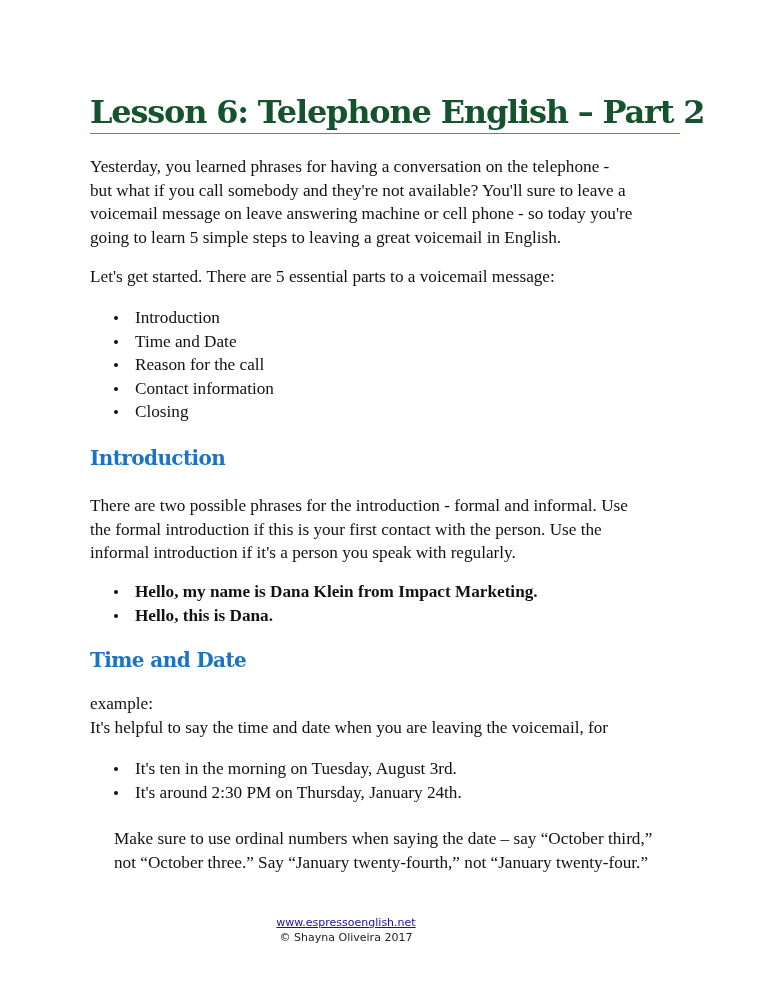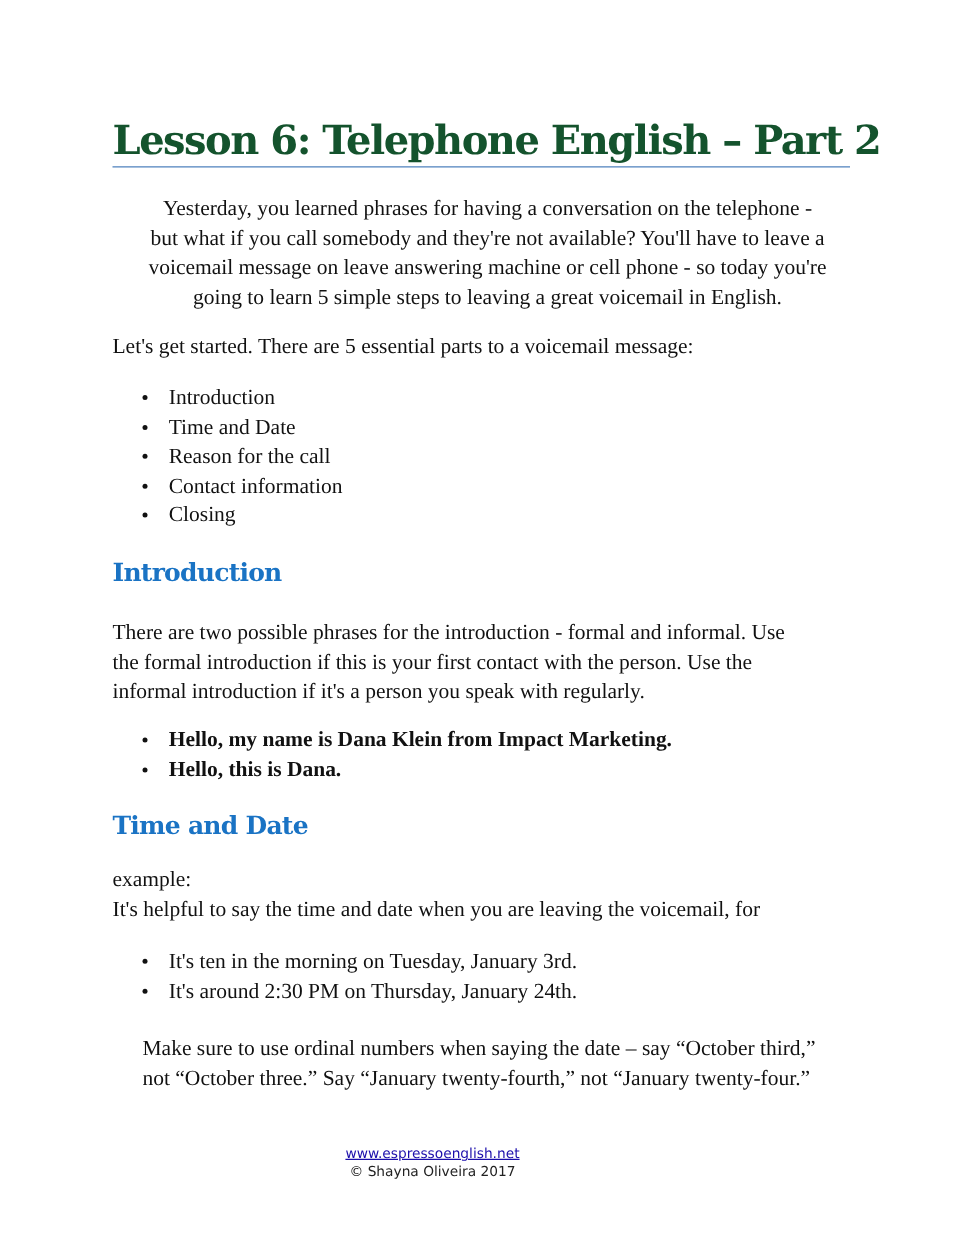--- a/index.html
+++ b/index.html
@@ -100,23 +100,23 @@
     }
   </style>
 </head>
 <body>
 
 <div class="page">
 
   <div class="title">Lesson 6: Telephone English – Part 2</div>
   <div class="title-rule"></div>
 
-  <div class="p" style="top:155px;text-align:center;">
+  <div class="p" style="top:155px;">
     <div>Yesterday, you learned phrases for having a conversation on the telephone -</div>
-    <div>but what if you call somebody and they're not available? You'll have to leave a</div>
+    <div>but what if you call somebody and they're not available? You'll sure to leave a</div>
     <div>voicemail message on leave answering machine or cell phone - so today you're</div>
     <div>going to learn 5 simple steps to leaving a great voicemail in English.</div>
   </div>
 
   <div class="p" style="top:265px;">Let's get started. There are 5 essential parts to a voicemail message:</div>
 
   <ul class="bullets" style="top:306px;">
     <li><span class="dot"></span><span>Introduction</span></li>
     <li><span class="dot"></span><span>Time and Date</span></li>
     <li><span class="dot"></span><span>Reason for the call</span></li>
@@ -138,21 +138,21 @@
   </ul>
 
   <div class="h2" style="top:647px;">Time and Date</div>
 
   <div class="p" style="top:692px;">
     <div>example:</div>
     <div>It's helpful to say the time and date when you are leaving the voicemail, for</div>
   </div>
 
   <ul class="bullets" style="top:757px;">
-    <li><span class="dot"></span><span>It's ten in the morning on Tuesday, January 3rd.</span></li>
+    <li><span class="dot"></span><span>It's ten in the morning on Tuesday, August 3rd.</span></li>
     <li><span class="dot"></span><span>It's around 2:30 PM on Thursday, January 24th.</span></li>
   </ul>
 
   <div class="p" style="top:827px;margin-left:24px;">
     <div>Make sure to use ordinal numbers when saying the date – say “October third,”</div>
     <div>not “October three.” Say “January twenty-fourth,” not “January twenty-four.”</div>
   </div>
 </div>
 
 <div class="footer">

